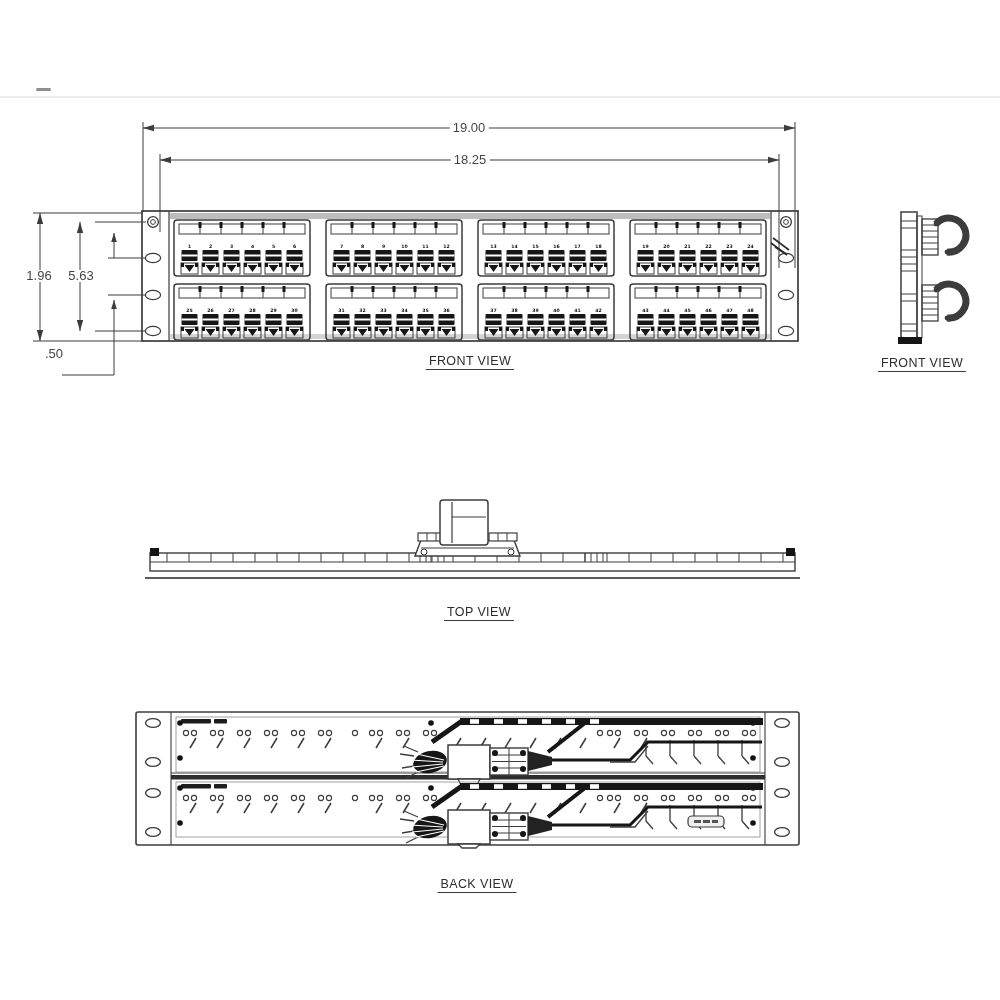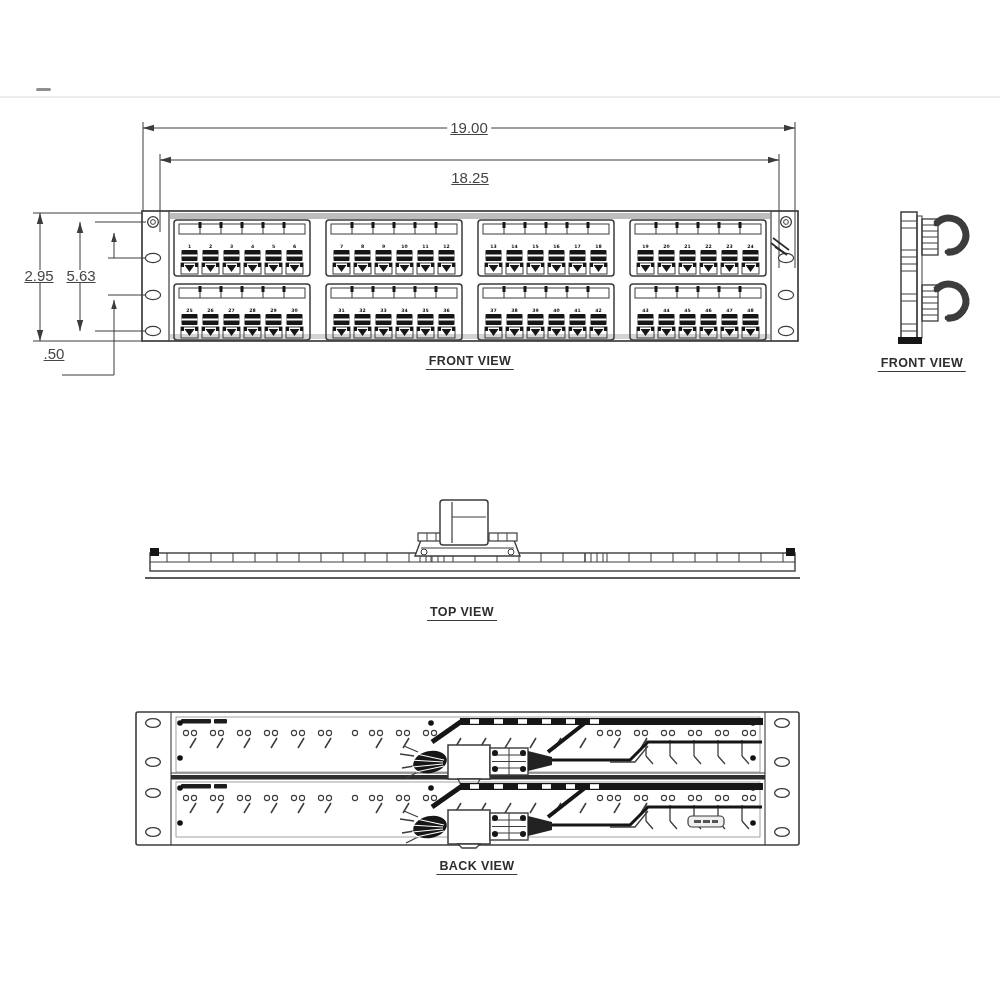--- a/index.html
+++ b/index.html
@@ -1,25 +1,25 @@
 <!DOCTYPE html>
 <html><head>
 <meta charset="utf-8">
 <style>
   html,body{margin:0;padding:0;background:#fff;}
   #canvas{position:relative;width:1000px;height:1000px;background:#ffffff;overflow:hidden;
           font-family:"Liberation Sans", sans-serif;}
   #drawing-svg{position:absolute;left:0;top:0;}
   .pgsep{position:absolute;left:0;top:96px;width:1000px;height:2px;background:#ededed;}
   .pgdash{position:absolute;left:36px;top:88px;width:15px;height:3px;background:#8f8f8f;border-radius:2px;}
-  .dimlbl{position:absolute;transform:translate(-50%,0);font-size:15px;color:#454545;
-          background:#fff;padding:0 3px;white-space:nowrap;line-height:12px;text-decoration:underline;}
+  .dimlbl{position:absolute;transform:translate(-50%,0);font-size:13px;color:#454545;
+          background:#fff;padding:0 3px;white-space:nowrap;line-height:12px;}
   .viewlbl{position:absolute;transform:translate(-50%,0);font-size:12.5px;color:#2d2d2d;
            letter-spacing:.4px;border-bottom:1.4px solid #3a3a3a;padding:0 3px 1px 3px;
-           white-space:nowrap;font-weight:700;}
+           white-space:nowrap;font-weight:400;}
 </style>
 </head>
 <body>
 
 <div id="canvas">
   <div class="pgsep"></div>
   <div class="pgdash"></div>
 
   <svg id="drawing-svg" width="1000" height="1000" viewBox="0 0 1000 1000">
       <g>
@@ -943,22 +943,22 @@
           </g>
           <rect x="688" y="816" width="36" height="11" rx="4" fill="#efefef" stroke="#3c3c3c" stroke-width="1.2"></rect>
           <rect x="694" y="820" width="7" height="3" rx="0" fill="#555" stroke="none" stroke-width="1.3"></rect>
           <rect x="703" y="820" width="7" height="3" rx="0" fill="#555" stroke="none" stroke-width="1.3"></rect>
           <rect x="712" y="820" width="6" height="3" rx="0" fill="#555" stroke="none" stroke-width="1.3"></rect>
         </g>
       </g>
     </svg>
 
   <span class="dimlbl" style="left:469px;top:122px">19.00</span>
-  <span class="dimlbl" style="left:470px;top:172px">18.25</span>
-  <span class="dimlbl" style="left:39px;top:270px">2.95</span>
+  <span class="dimlbl" style="left:470px;top:154px">18.25</span>
+  <span class="dimlbl" style="left:39px;top:270px">1.96</span>
   <span class="dimlbl" style="left:81px;top:270px">5.63</span>
   <span class="dimlbl" style="left:54px;top:348px">.50</span>
 
   <span class="viewlbl" style="left:470px;top:354px">FRONT VIEW</span>
   <span class="viewlbl" style="left:922px;top:356px">FRONT VIEW</span>
-  <span class="viewlbl" style="left:462px;top:605px">TOP VIEW</span>
-  <span class="viewlbl" style="left:477px;top:859px">BACK VIEW</span>
+  <span class="viewlbl" style="left:479px;top:605px">TOP VIEW</span>
+  <span class="viewlbl" style="left:477px;top:877px">BACK VIEW</span>
 </div>
 
 </body></html>

